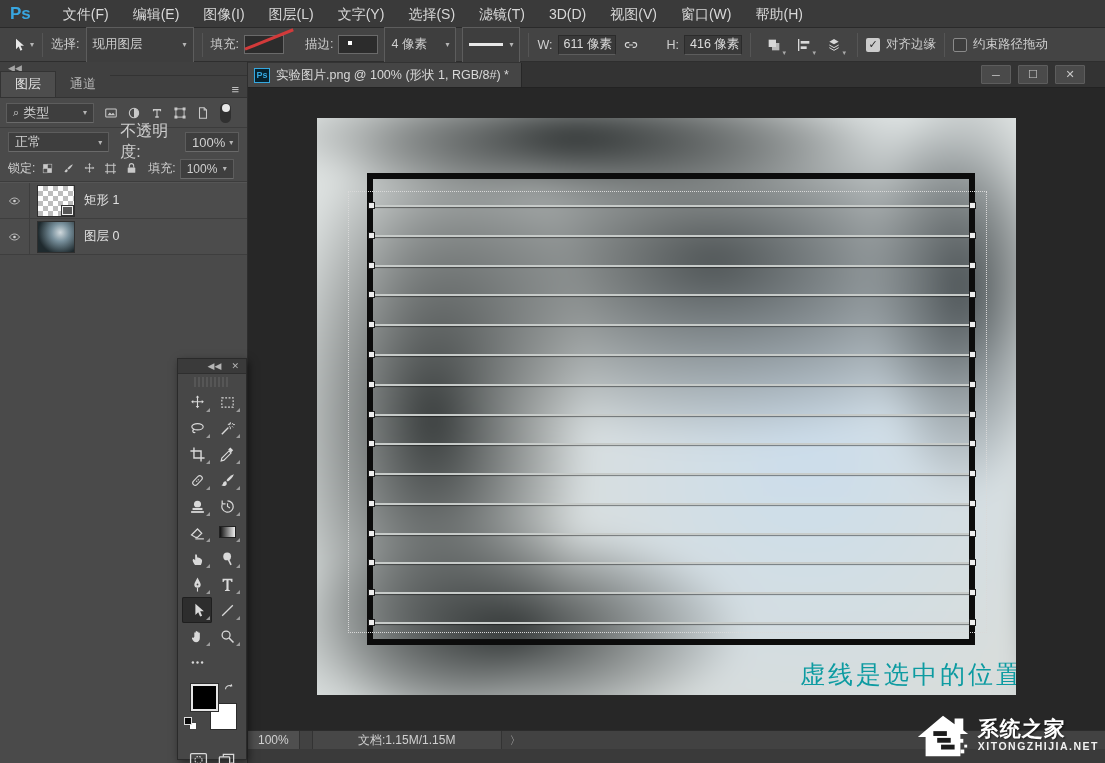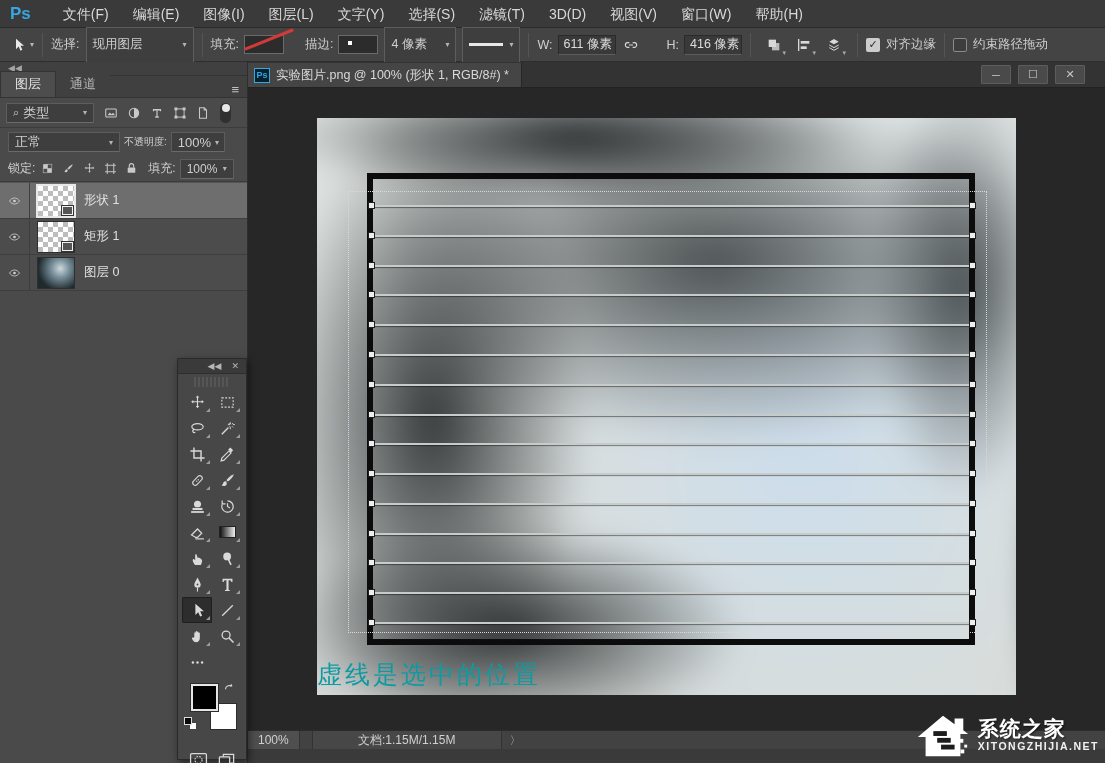--- a/index.html
+++ b/index.html
@@ -53,21 +53,21 @@
   .panel-menu { margin-left:auto; margin-right:8px; color:#c0c0c0; font-size:13px; line-height:14px; }
   .filter-row { height:30px; display:flex; align-items:center; padding:0 6px; border-bottom:1px solid #3c3c3c; }
   .type-dd { width:88px; height:20px; }
   .type-dd .search { font-size:11px; margin-right:4px; }
   .filter-icons { display:flex; align-items:center; margin-left:10px; gap:9px; color:#c9c9c9; }
   .filter-icons svg { width:14px; height:14px; display:block; }
   .pill-toggle { width:11px; height:20px; background:#303030; border-radius:6px; margin-left:10px; position:relative; }
   .pill-toggle::after { content:""; position:absolute; left:1.5px; top:1.5px; width:8px; height:8px; border-radius:50%; background:#e8e8e8; }
   .blend-row { height:28px; display:flex; align-items:center; padding:0 8px; }
   .blend-dd { width:112px; height:20px; }
-  .opacity-label { margin-left:4px; font-size:10px; }
+  .opacity-label { margin-left:11px; font-size:16px; }
   .small-dd { width:54px; height:20px; margin-left:4px; }
   .lock-row { height:26px; display:flex; align-items:center; padding:0 8px; font-size:12px; border-bottom:1px solid #3c3c3c; }
   .lock-icons { display:flex; gap:8px; margin-left:6px; color:#c9c9c9; align-items:center; }
   .lock-icons svg { width:13px; height:13px; display:block; }
   .fill-label { margin-left:10px; }
   .layers-list { border-top:1px solid #555; }
   .layer-row { height:36px; display:flex; align-items:center; background:#4c4c4c; border-bottom:1px solid #3e3e3e; }
   .layer-row.selected { background:#6e6e6e; }
   .eye-cell { width:30px; height:100%; display:flex; align-items:center; justify-content:center;
     border-right:1px solid #3e3e3e; color:#d2d2d2; }
@@ -108,21 +108,21 @@
       radial-gradient(closest-side at 98% 78%, rgba(18,24,26,.85), rgba(18,24,26,0)),
       radial-gradient(closest-side at 55% 99%, rgba(18,22,22,.8), rgba(18,22,22,0)),
       radial-gradient(ellipse 34% 42% at 68% 58%, rgba(203,221,236,.95), rgba(203,221,236,0)),
       radial-gradient(ellipse 25% 20% at 76% 16%, rgba(234,240,241,.9), rgba(234,240,241,0)),
       linear-gradient(#dfe3e2,#d7dcdb); }
   .black-rect { position:absolute; left:50px; top:55px; width:608px; height:472px; border:6px solid #0c0c0c; }
   .selection-rect { position:absolute; left:31px; top:73px; width:639px; height:442px; border:1px dotted #d9d9d9; }
   .hline { position:absolute; left:56px; width:598px; height:2px; background:#c7cbc9; box-shadow:0 1px 1px rgba(0,0,0,.45); }
   .anchor { position:absolute; top:-3px; width:7px; height:7px; background:#eeeeee; border:1px solid #1e1e1e; }
   .anchor.a-left { left:-5px; } .anchor.a-right { right:-5px; }
-  .canvas-caption { position:absolute; left:0; top:540px; width:100%; text-align:left;
+  .canvas-caption { position:absolute; left:8px; top:540px; width:100%; text-align:right;
     font-size:25px; letter-spacing:3px; font-family:"Liberation Serif","DejaVu Serif",serif; }
 
   .statusbar { position:absolute; left:0; bottom:14px; right:0; height:19px; background:#424242;
     display:flex; align-items:center; font-size:12px; color:#d0d0d0; border-top:1px solid #2c2c2c; }
   .zoom-box { background:#4f4f4f; height:100%; display:flex; align-items:center; padding:0 10px; border-right:1px solid #333; }
   .doc-info { background:#474747; height:100%; display:flex; align-items:center; padding:0 14px; width:190px;
     margin-left:12px; border-left:1px solid #333; border-right:1px solid #333; justify-content:center; }
   .status-chevron { margin-left:8px; color:#b5b5b5; font-size:11px; }
   .below-strip { position:absolute; left:0; bottom:0; right:0; height:14px; background:#3a3a3a; }
 
@@ -351,32 +351,20 @@
             </svg>
           </span>
       </span>
       <span class="fill-label">填充:</span>
       <span class="dd small-dd">
         <span>100%</span>
         <span class="chev">▾</span>
       </span>
     </div>
     <div class="layers-list">
-        <div class="layer-row selected">
-          <span class="eye-cell">
-            <svg viewBox="0 0 24 24">
-              <path d="M2 12c2.6-4 6-6 10-6s7.4 2 10 6c-2.6 4-6 6-10 6S4.6 16 2 12z" fill="none" stroke="currentColor" stroke-width="1.6"></path>
-              <circle cx="12" cy="12" r="2.7" fill="currentColor"></circle>
-            </svg>
-          </span>
-          <span class="thumb checker sel-outline">
-            <span class="shape-badge"></span>
-          </span>
-          <span class="layer-name">形状 1</span>
-        </div>
         <div class="layer-row">
           <span class="eye-cell">
             <svg viewBox="0 0 24 24">
               <path d="M2 12c2.6-4 6-6 10-6s7.4 2 10 6c-2.6 4-6 6-10 6S4.6 16 2 12z" fill="none" stroke="currentColor" stroke-width="1.6"></path>
               <circle cx="12" cy="12" r="2.7" fill="currentColor"></circle>
             </svg>
           </span>
           <span class="thumb checker">
             <span class="shape-badge"></span>
           </span>

